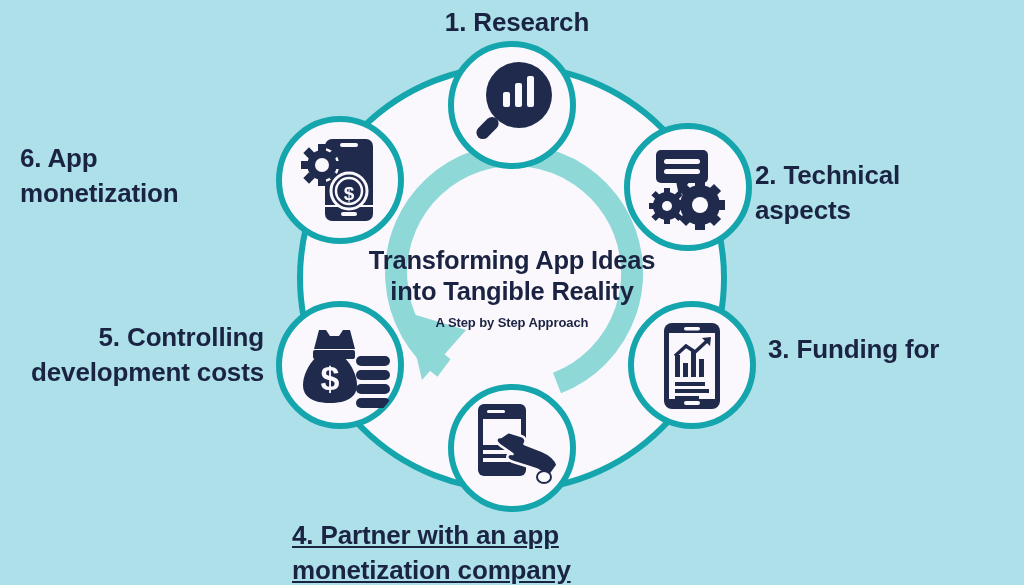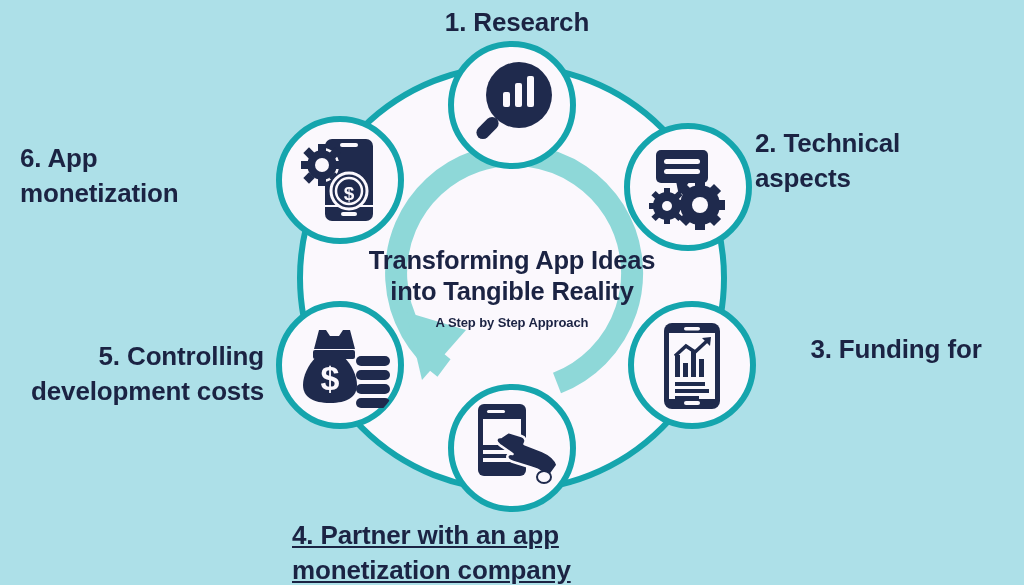--- a/index.html
+++ b/index.html
@@ -53,24 +53,24 @@
   
   .step-label {
     position: absolute;
     color: #1b2343;
     font-size: 26px;
     font-weight: bold;
     line-height: 1.34;
     letter-spacing: -0.15px;
   }
   .lbl-1 { left: 372px; top: 5px;  width: 290px; text-align: center; }
-  .lbl-2 { left: 755px; top: 126px; width: 265px; text-align: left; }
-  .lbl-3 { left: 768px; top: 332px; width: 256px; text-align: center; }
+  .lbl-2 { left: 755px; top: 158px; width: 265px; text-align: left; }
+  .lbl-3 { left: 768px; top: 332px; width: 256px; text-align: left; }
   .lbl-4 { left: 292px; top: 518px; width: 440px; text-align: left; text-decoration: underline; }
-  .lbl-5 { left: 6px;   top: 339px; width: 258px; text-align: right; }
+  .lbl-5 { left: 6px;   top: 320px; width: 258px; text-align: right; }
   .lbl-6 { left: 20px;  top: 141px; width: 248px; text-align: left; }
 </style>
 </head>
 <body>
 
 <div id="infographic">
 
   <svg class="stage-svg" viewBox="0 0 1024 585">
     <defs>
       <clipPath id="clip-node1">

